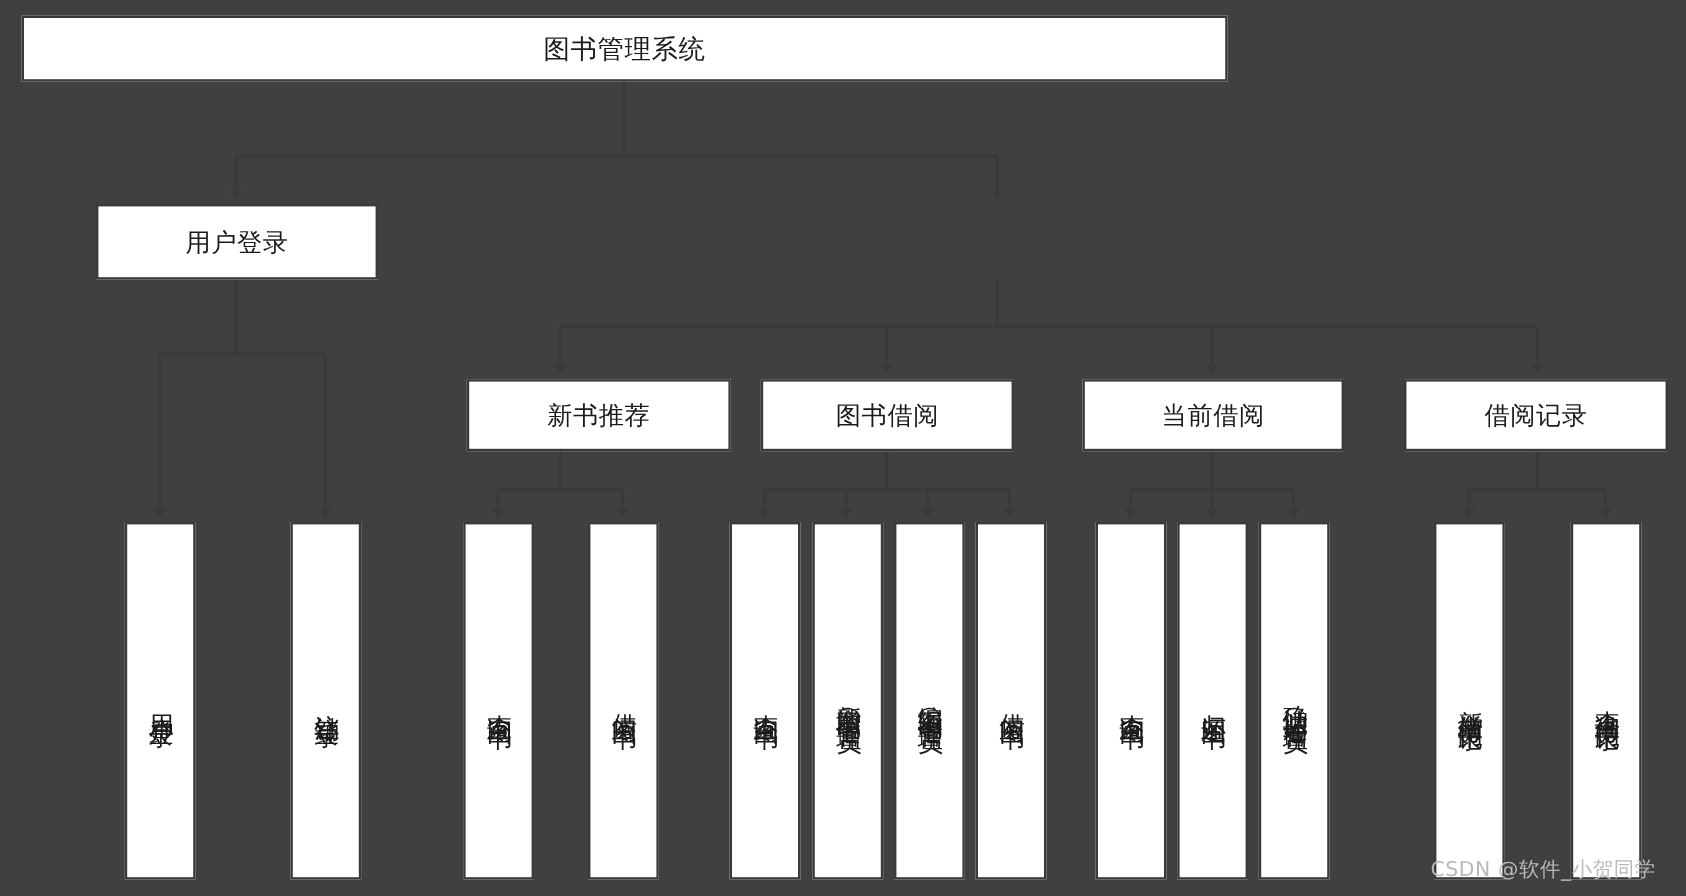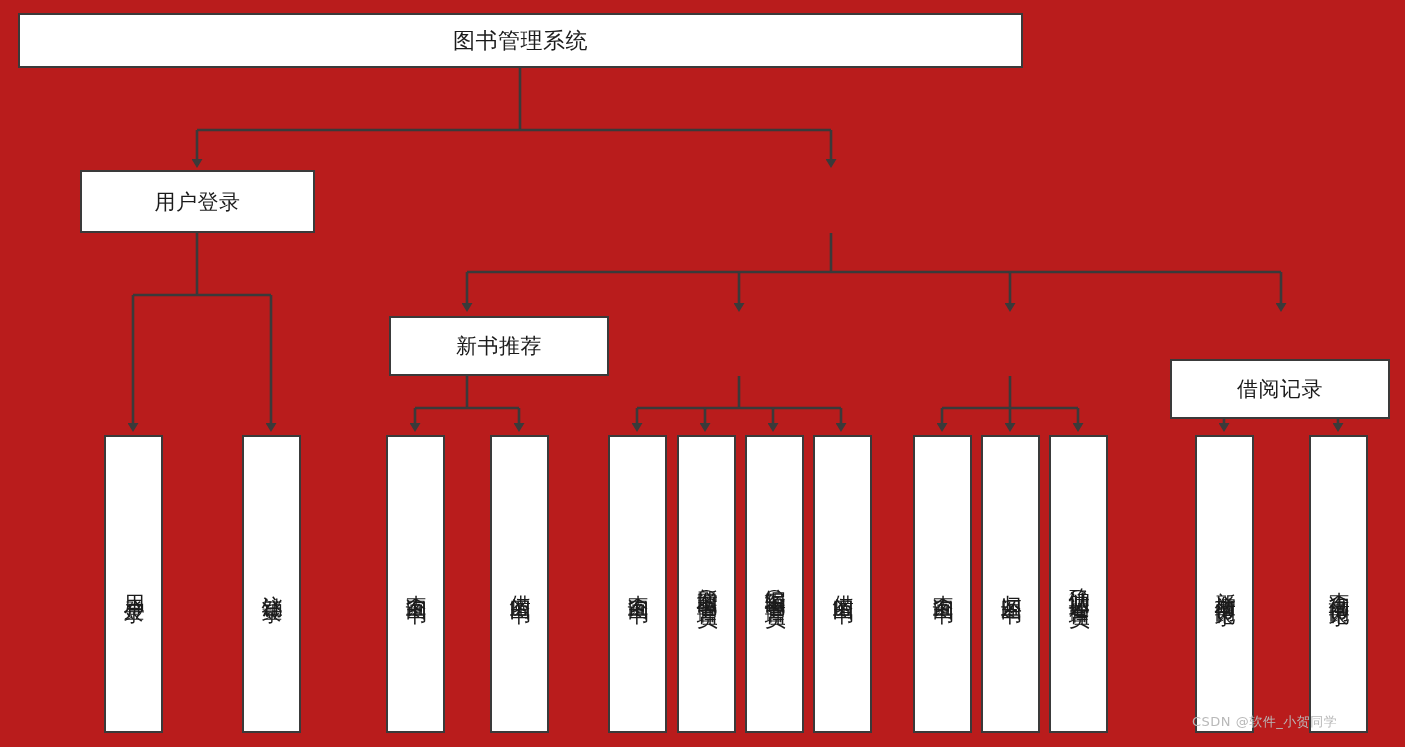--- a/index.html
+++ b/index.html
@@ -7,21 +7,21 @@
     padding: 0;
     background: #ffffff;
   }
   body {
     font-family: "DejaVu Sans", "Liberation Sans", sans-serif;
   }
   #canvas {
     position: relative;
     width: 1405px;
     height: 747px;
-    background: #b91c1c;
+    background: #404040;
     overflow: hidden;
   }
   #edges {
     position: absolute;
     left: 0;
     top: 0;
     width: 1405px;
     height: 747px;
     pointer-events: none;
   }
@@ -54,21 +54,21 @@
     writing-mode: vertical-rl;
     text-orientation: upright;
   }
   .node.root {
     font-size: 22px;
   }
   #watermark {
     position: absolute;
     left: 1192px;
     top: 713px;
-    font-size: 13px;
+    font-size: 17px;
     color: #b9b9b9;
     white-space: nowrap;
     letter-spacing: 0.5px;
   }
 </style>
 </head>
 <body>
 
 <div id="canvas">
 
@@ -126,21 +126,27 @@
     <span class="lbl">图书管理系统</span>
   </div>
 
   <div class="node horiz" style="left:80px; top:170px; width:235px; height:63px;">
     <span class="lbl">用户登录</span>
   </div>
 
   <div class="node horiz" style="left:360px; top:316px; width:220px; height:60px;margin-left:29px;">
     <span class="lbl">新书推荐</span>
   </div>
-  <div class="node horiz" style="left:1170px; top:316px; width:220px; height:60px;margin-top:43px;">
+  <div class="node horiz" style="left:634px; top:316px; width:211px; height:60px;">
+    <span class="lbl">图书借阅</span>
+  </div>
+  <div class="node horiz" style="left:902px; top:316px; width:218px; height:60px;">
+    <span class="lbl">当前借阅</span>
+  </div>
+  <div class="node horiz" style="left:1170px; top:316px; width:220px; height:60px;">
     <span class="lbl">借阅记录</span>
   </div>
 
   <div class="node vert" style="left:104px; top:435px; width:59px; height:298px;">
     <span class="lbl">用户登录</span>
   </div>
   <div class="node vert" style="left:242px; top:435px; width:59px; height:298px;">
     <span class="lbl">注销登录</span>
   </div>
 

